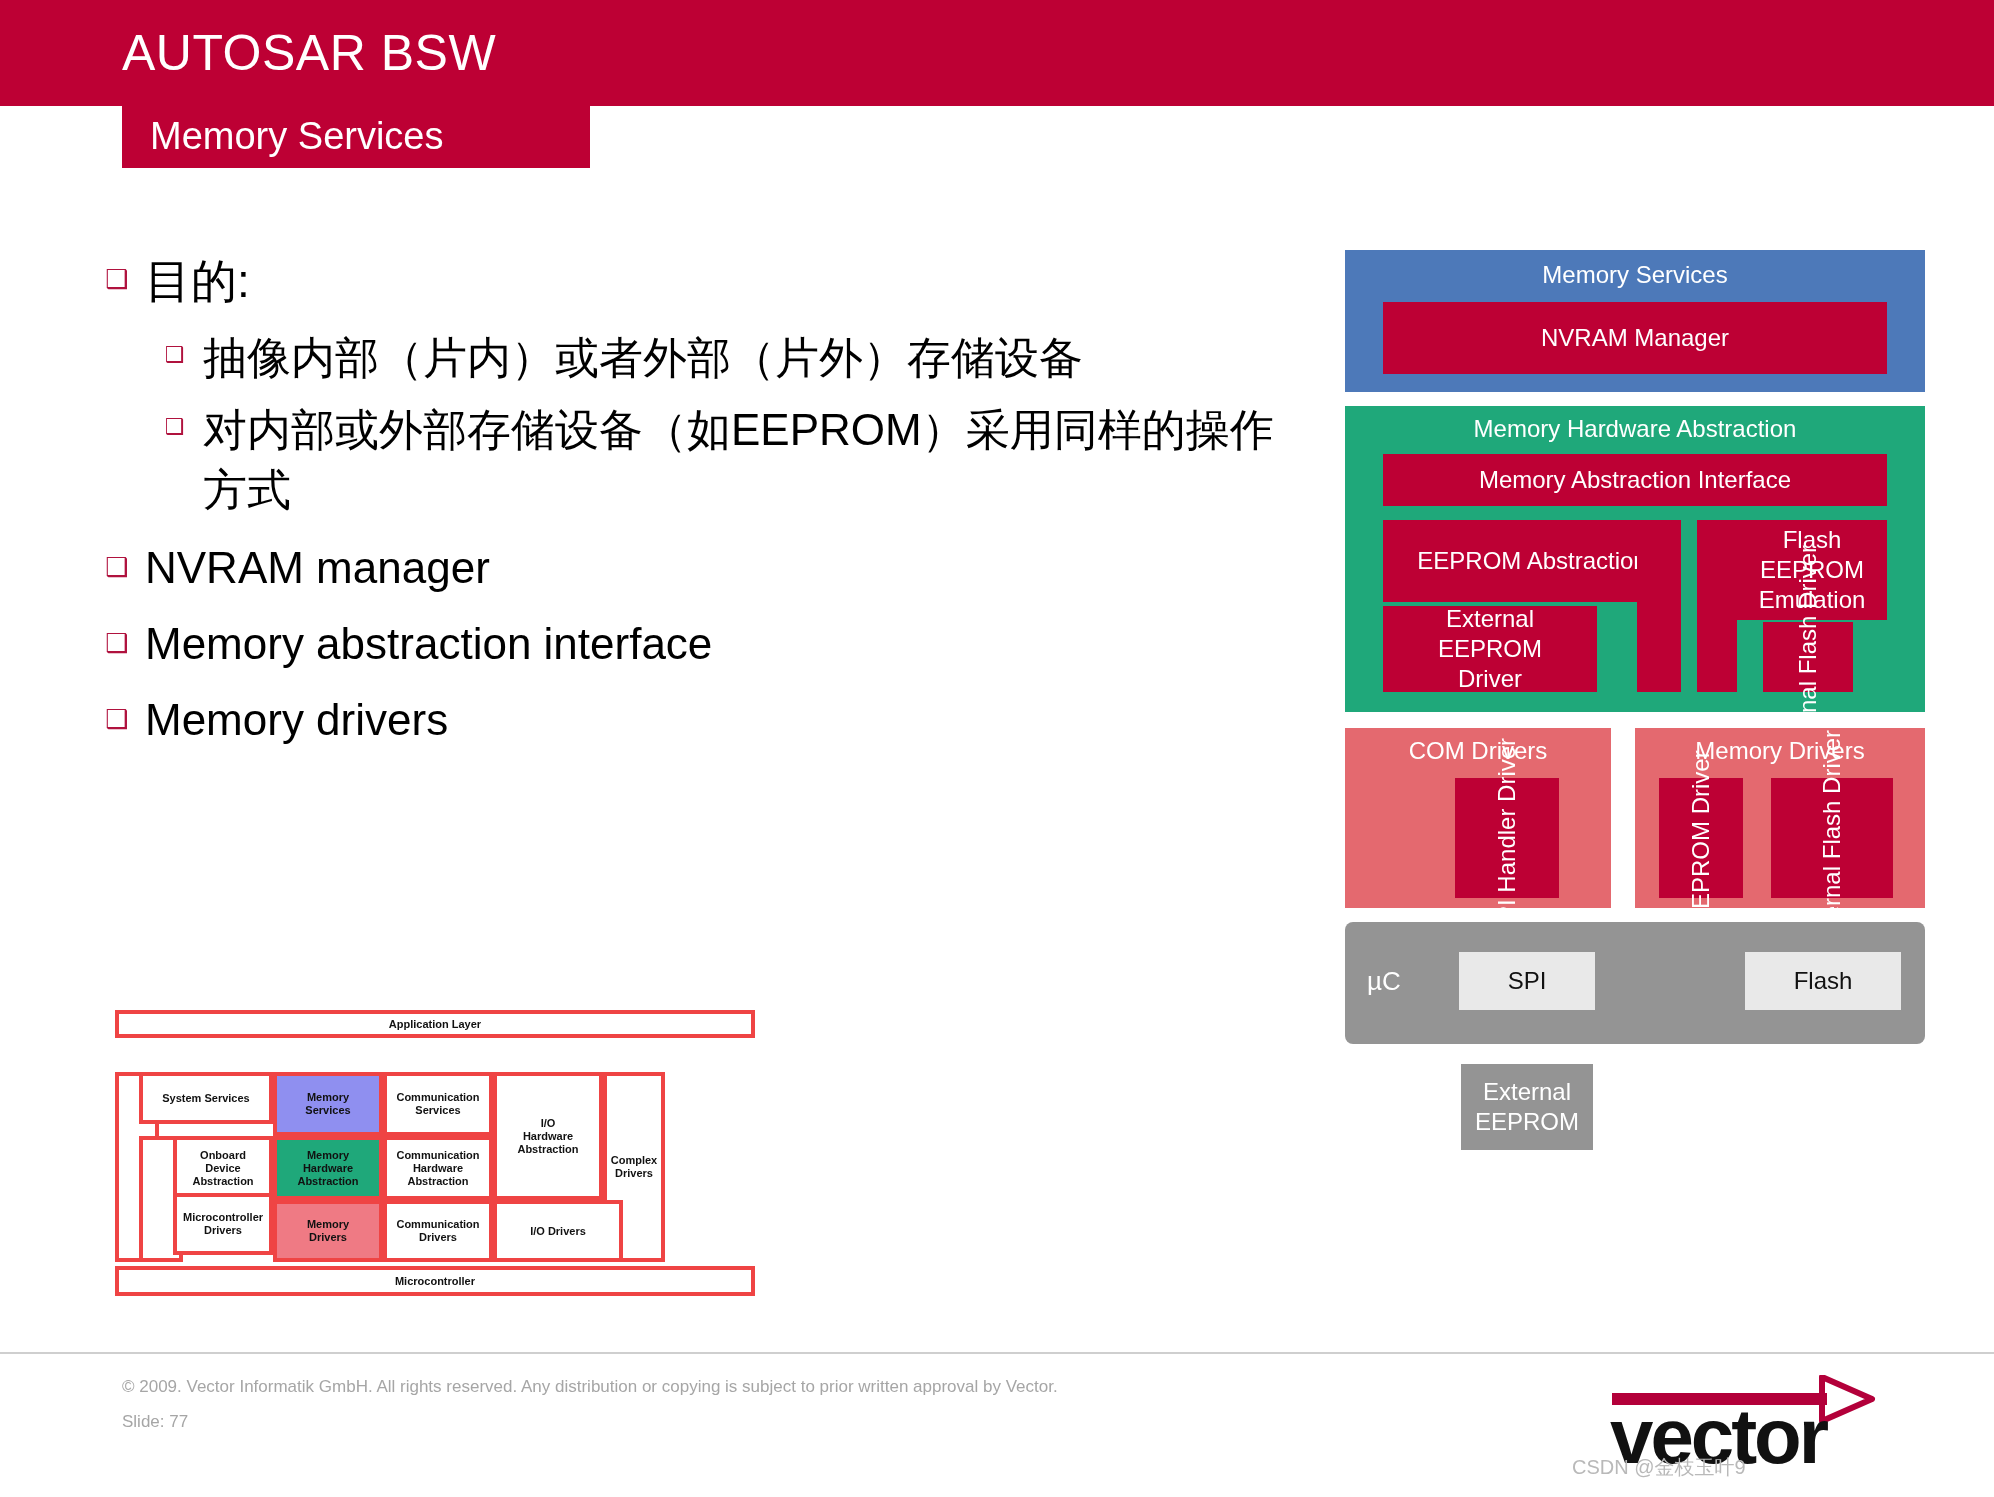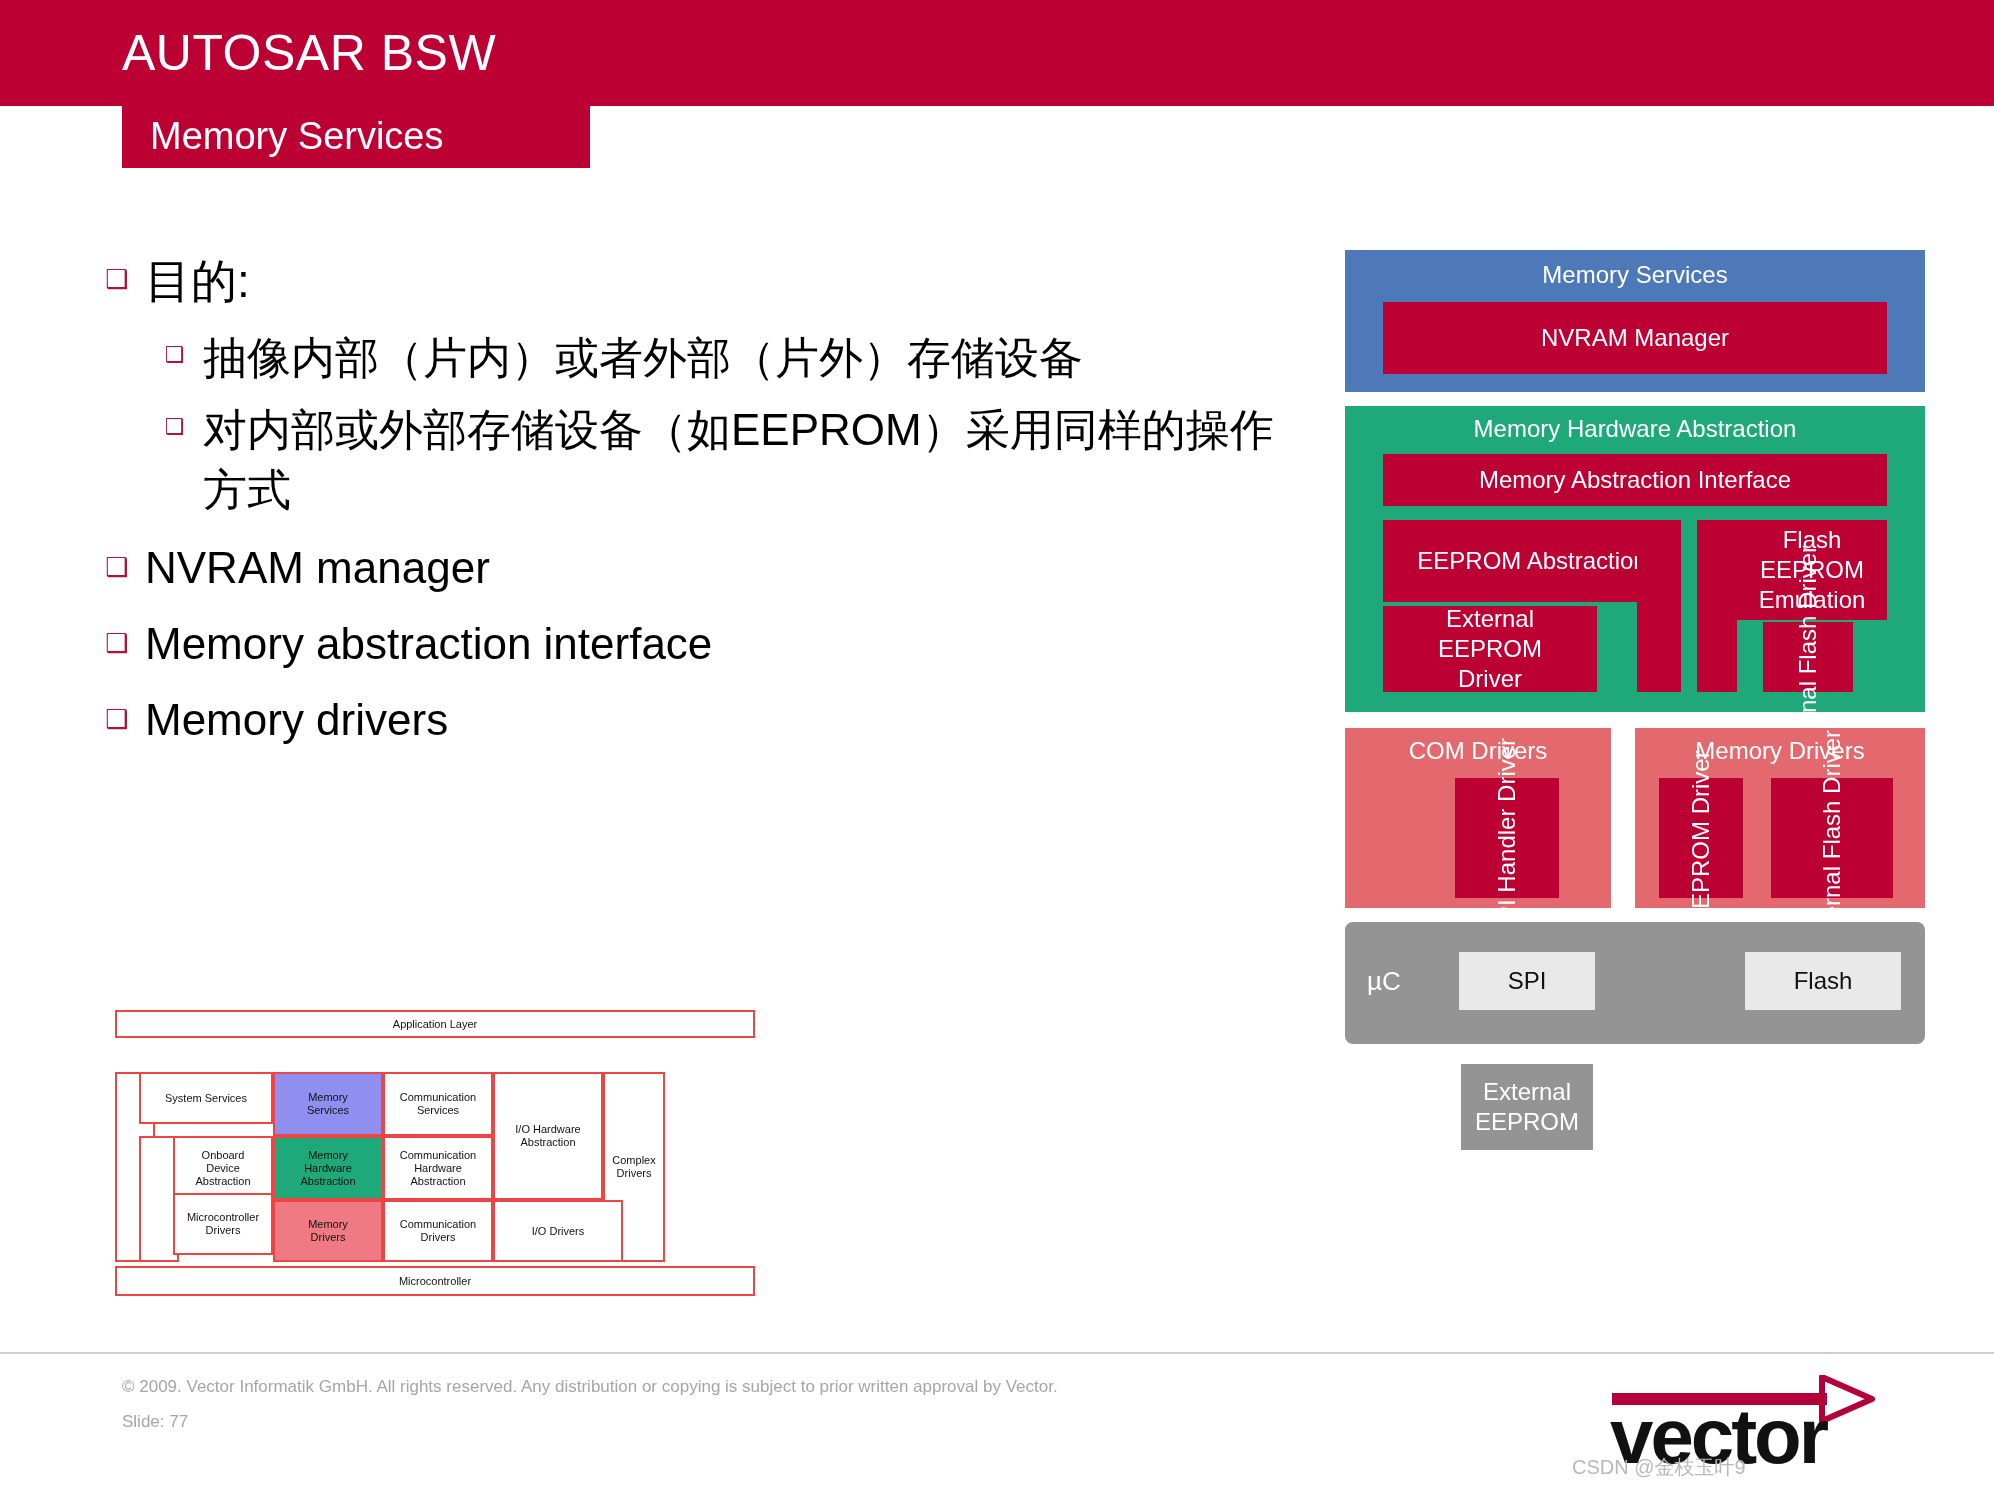--- a/index.html
+++ b/index.html
@@ -48,24 +48,24 @@
   .lvl2 .bullet-mark{font-size:22px;width:38px;padding-top:16px;}
   .lvl2 .bullet-text{font-size:44px;line-height:60px;}
 
   
   #layer-diagram{
     left:115px;top:1010px;width:640px;height:290px;
     background:#ffffff;
   }
   .ld-box{
     position:absolute;box-sizing:border-box;
-    border:2px solid #ef4444;background:#ffffff;
+    border:4px solid #ef4444;background:#ffffff;
     display:flex;align-items:center;justify-content:center;
     text-align:center;color:#111111;
-    font-size:11px;font-weight:normal;line-height:13px;
+    font-size:11px;font-weight:bold;line-height:13px;
     padding:1px 18px;
   }
   .ld-blue{background:#8f8ff0;}
   .ld-green{background:#1fa87a;}
   .ld-pink{background:#ef7a84;}
 
   
   #arch-diagram{left:1345px;top:250px;width:580px;height:1060px;}
   .ab{
     position:absolute;box-sizing:border-box;

